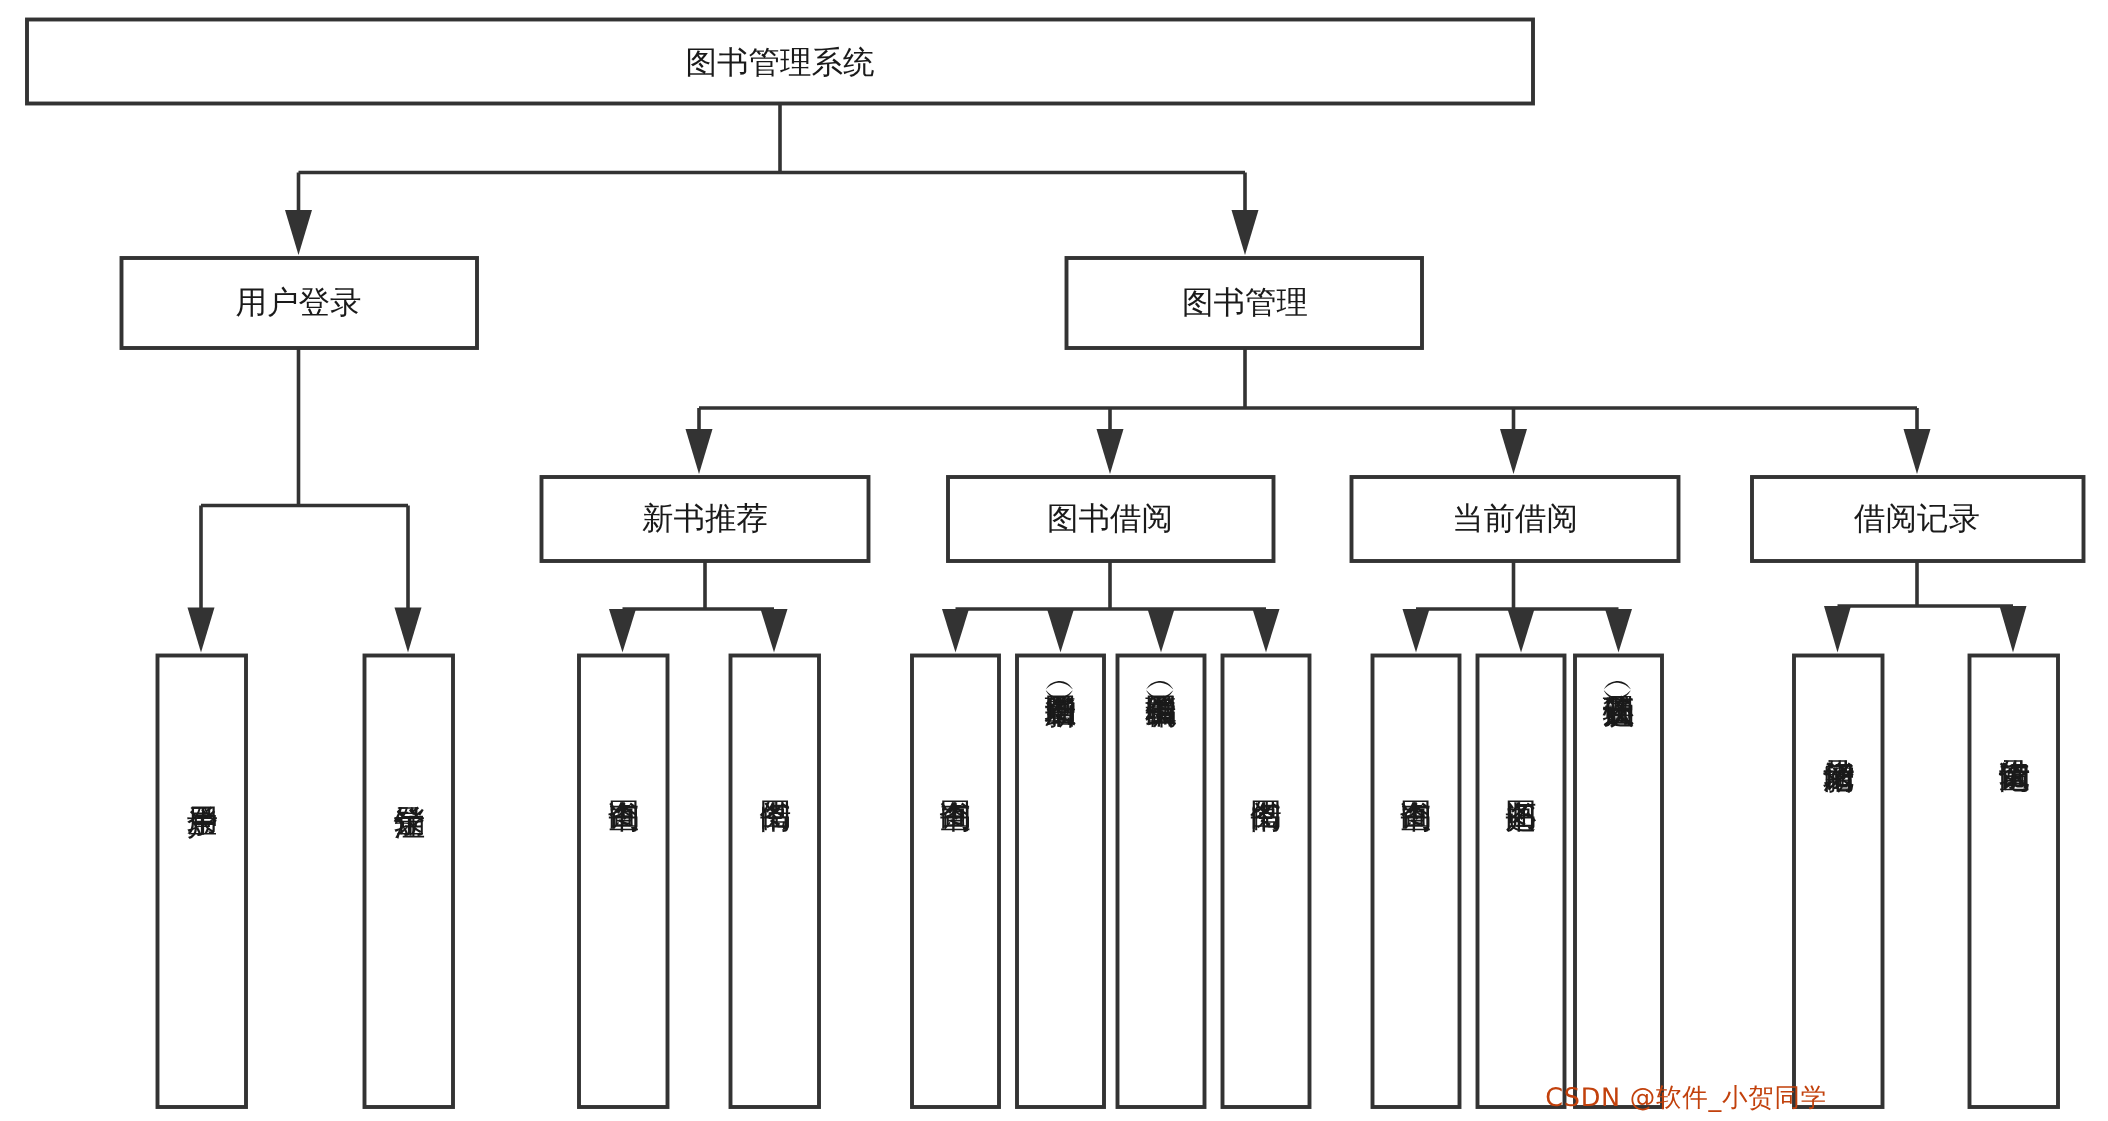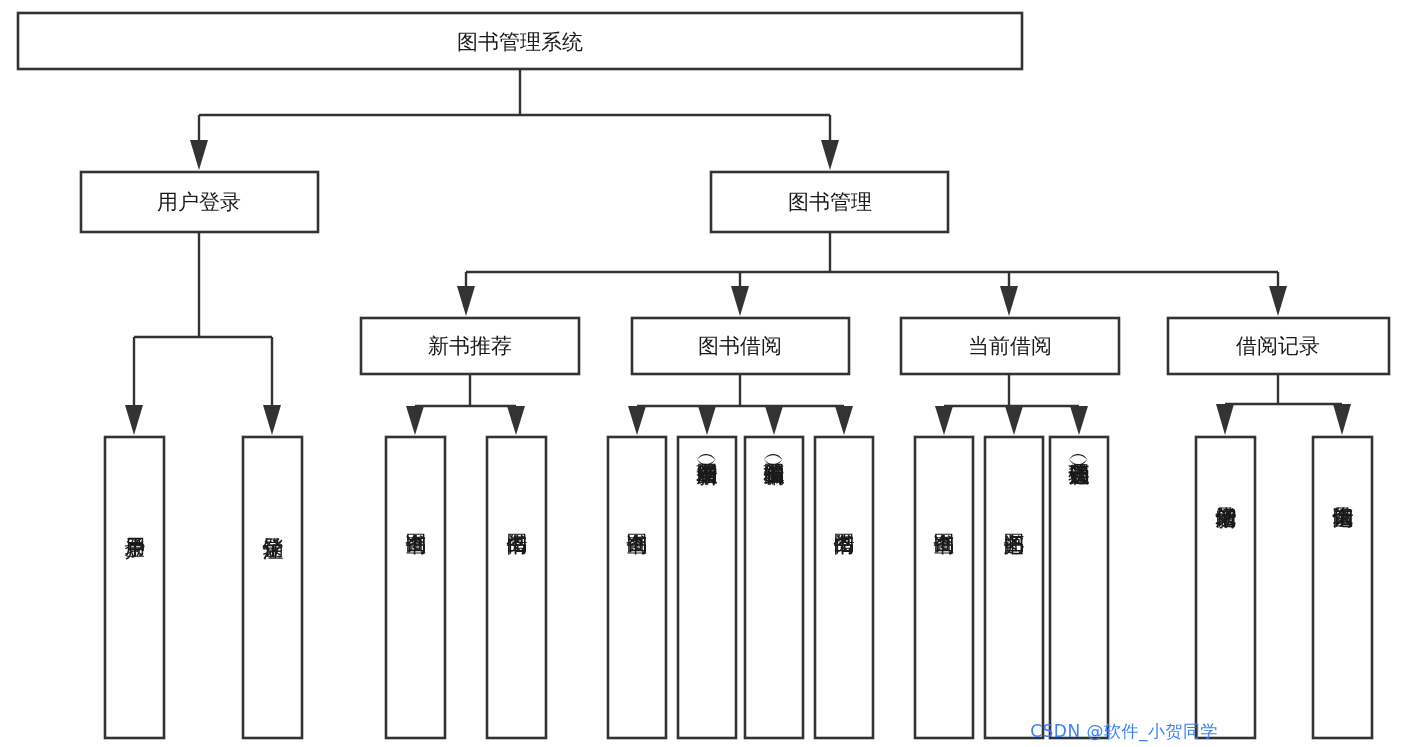--- a/index.html
+++ b/index.html
@@ -54,21 +54,21 @@
   .arrow-head {
     fill: #333333;
     stroke: none;
   }
   .watermark {
     position: absolute;
     right: 8px;
     bottom: 4px;
     font-family: "DejaVu Sans", "Liberation Sans", sans-serif;
     font-size: 17px;
-    color: #3b82f6;
+    color: #c2410c;
     letter-spacing: 0.5px;
     white-space: nowrap;
     pointer-events: none;
     text-align: center;
   }
 </style>
 </head>
 <body>
 
 <div id="diagram-root">

